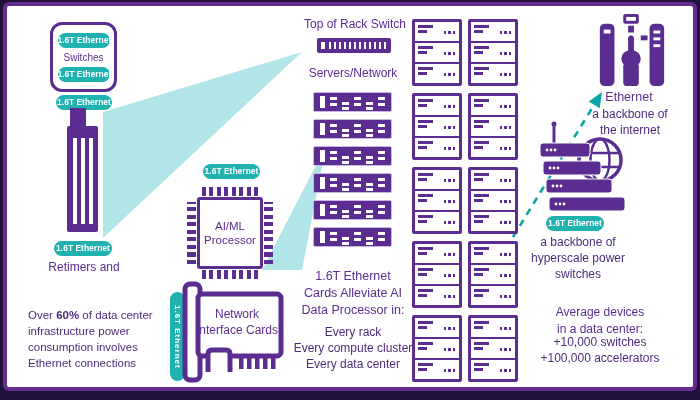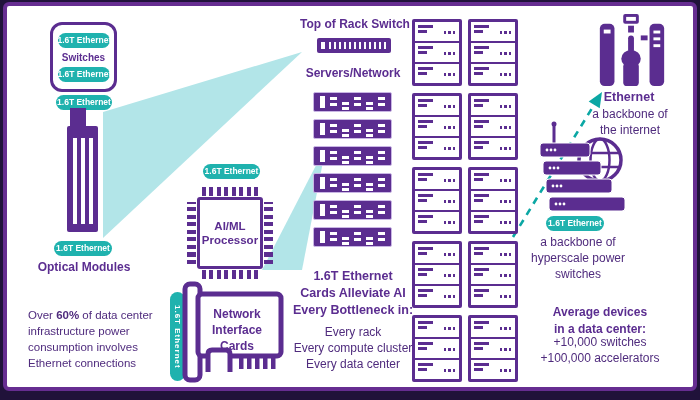--- a/index.html
+++ b/index.html
@@ -2,21 +2,21 @@
 <html style="--purple: #5b2d90; --deep-purple: #4f2b7d; --teal: #1fb2ae; --light-teal: #b2e5e8; --arrow-teal: #0ba7a4; --frame: #662d91; --outer-border: #20123a;"><head>
 <meta charset="utf-8">
 <style>
   html,body{margin:0;padding:0;background:#fff;font-family:"Liberation Sans",sans-serif;}
   .frame{position:relative;width:700px;height:400px;background:var(--outer-border,#20123a);overflow:hidden;}
   .canvas{position:absolute;left:3px;top:2px;right:3px;bottom:9px;background:#fff;
           border:4px solid var(--frame,#662d91);border-radius:6px;overflow:hidden;}
   .stage{position:absolute;left:-7px;top:-6px;width:700px;height:400px;}
   .abs{position:absolute;}
   .bgsvg{position:absolute;left:0;top:0;width:700px;height:400px;pointer-events:none;}
-  .h{font-weight:bold;color:var(--purple,#5b2d90);}
+  .h{font-weight:normal;color:var(--purple,#5b2d90);}
   .t{color:var(--deep-purple,#4f2b7d);}
   .ctr{text-align:center;}
   .pill{background:var(--teal,#1fb2ae);color:#fff;font-weight:bold;font-size:8.5px;line-height:15px;
         text-align:center;border-radius:8px;white-space:nowrap;}
   .pill-v{background:var(--teal,#1fb2ae);color:#fff;font-weight:bold;font-size:8px;
           border-radius:8px;display:flex;align-items:center;justify-content:center;}
   .pill-v span{writing-mode:vertical-rl;white-space:nowrap;letter-spacing:1px;}
   .switch-box{left:50px;top:22px;width:67px;height:70px;border:3.5px solid var(--purple,#5b2d90);
               border-radius:12px;background:#fff;display:flex;flex-direction:column;align-items:center;
               justify-content:center;gap:4px;box-sizing:border-box;}
@@ -74,21 +74,21 @@
 
    <div class="abs mod-neck"></div>
    <div class="abs mod-body">
      <i style="left:6px;"></i>
           <i style="left:14px;"></i>
           <i style="left:22px;"></i>
    </div>
    <div class="abs pill" style="left:54px;top:241px;width:58px;height:15px;">1.6T Ethernet</div>
 
    <div class="abs h ctr fs115" style="left:18px;top:259px;width:132px;">
-     <div>Optical Modules</div>
+     <div>Retimers and</div>
    </div>
 
    <div class="abs t para" style="left:28px;top:307px;width:140px;">
      <span>Over </span><b>60%</b><span> of data center infrastructure power consumption involves Ethernet connections</span>
    </div>
 
    <div class="abs pill" style="left:203px;top:164px;width:57px;height:15px;">1.6T Ethernet</div>
    <div class="abs pins-h" style="left:202px;top:187px;width:56px;"></div>
    <div class="abs pins-h" style="left:202px;top:270px;width:56px;"></div>
    <div class="abs pins-v" style="left:187px;top:202px;height:62px;"></div>
@@ -203,21 +203,21 @@
             <i class="dash" style="left: 52px; top: 9px;"></i>
             <i class="dash" style="left: 52px; top: 14px;"></i>
             <i class="dash" style="left: 64px; top: 4px;"></i>
             <i class="dash" style="left: 64px; top: 10px;"></i>
           </div>
         </div>
 
    <div class="abs h ctr fs125" style="left:292px;top:268px;width:122px;">
      <div>1.6T Ethernet</div>
      <div>Cards Alleviate AI</div>
-     <div>Every Bottleneck in:</div>
+     <div>Data Processor in:</div>
    </div>
    <div class="abs t ctr fs115" style="left:280px;top:324px;width:146px;">
      <div>Every rack</div>
      <div>Every compute cluster</div>
      <div>Every data center</div>
    </div>
 
    <div class="abs" id="rack-grid" style="left:412px;top:19px;width:106px;height:363px;">
           <div class="rack-group" style="left: 0px; top: 0px;">
             <div class="rack-slot">

